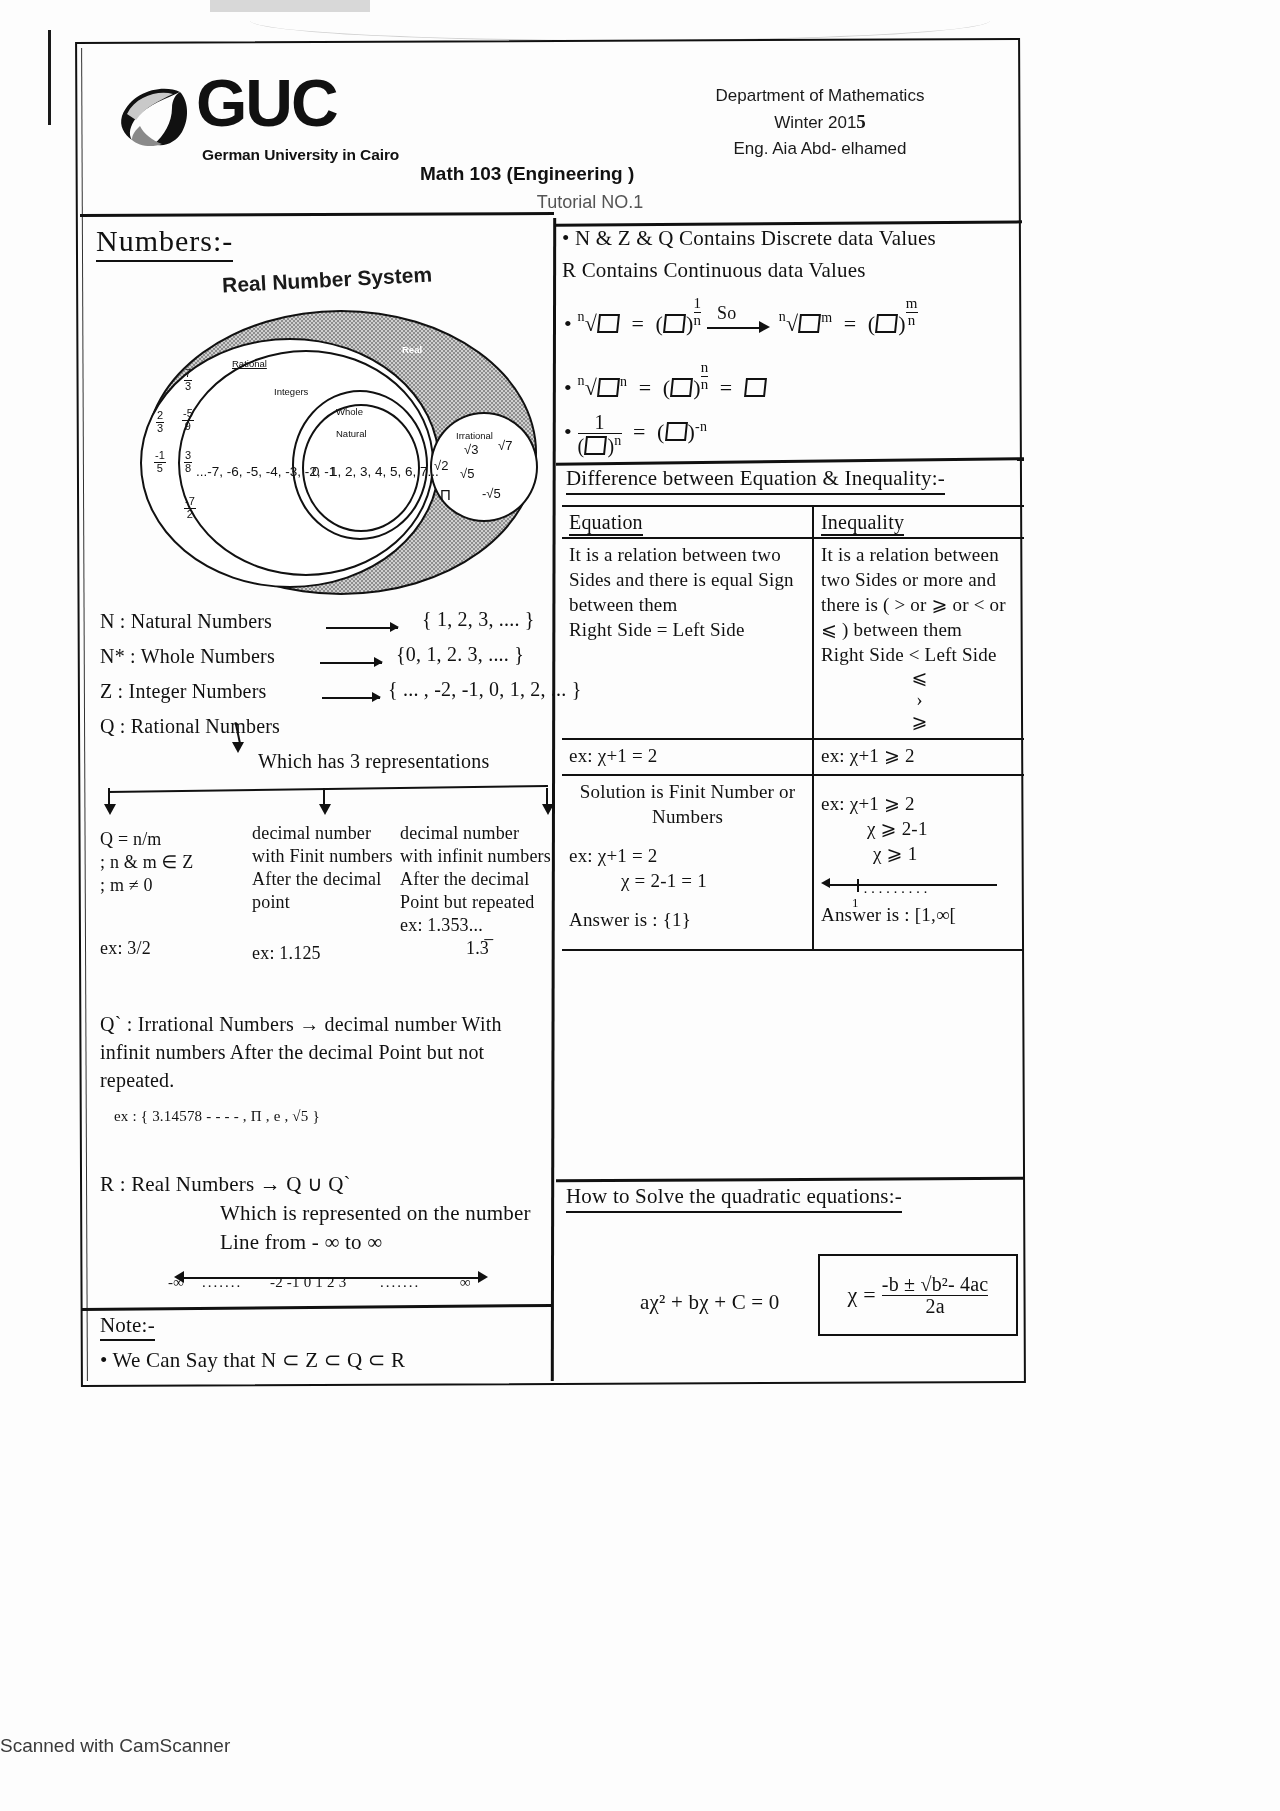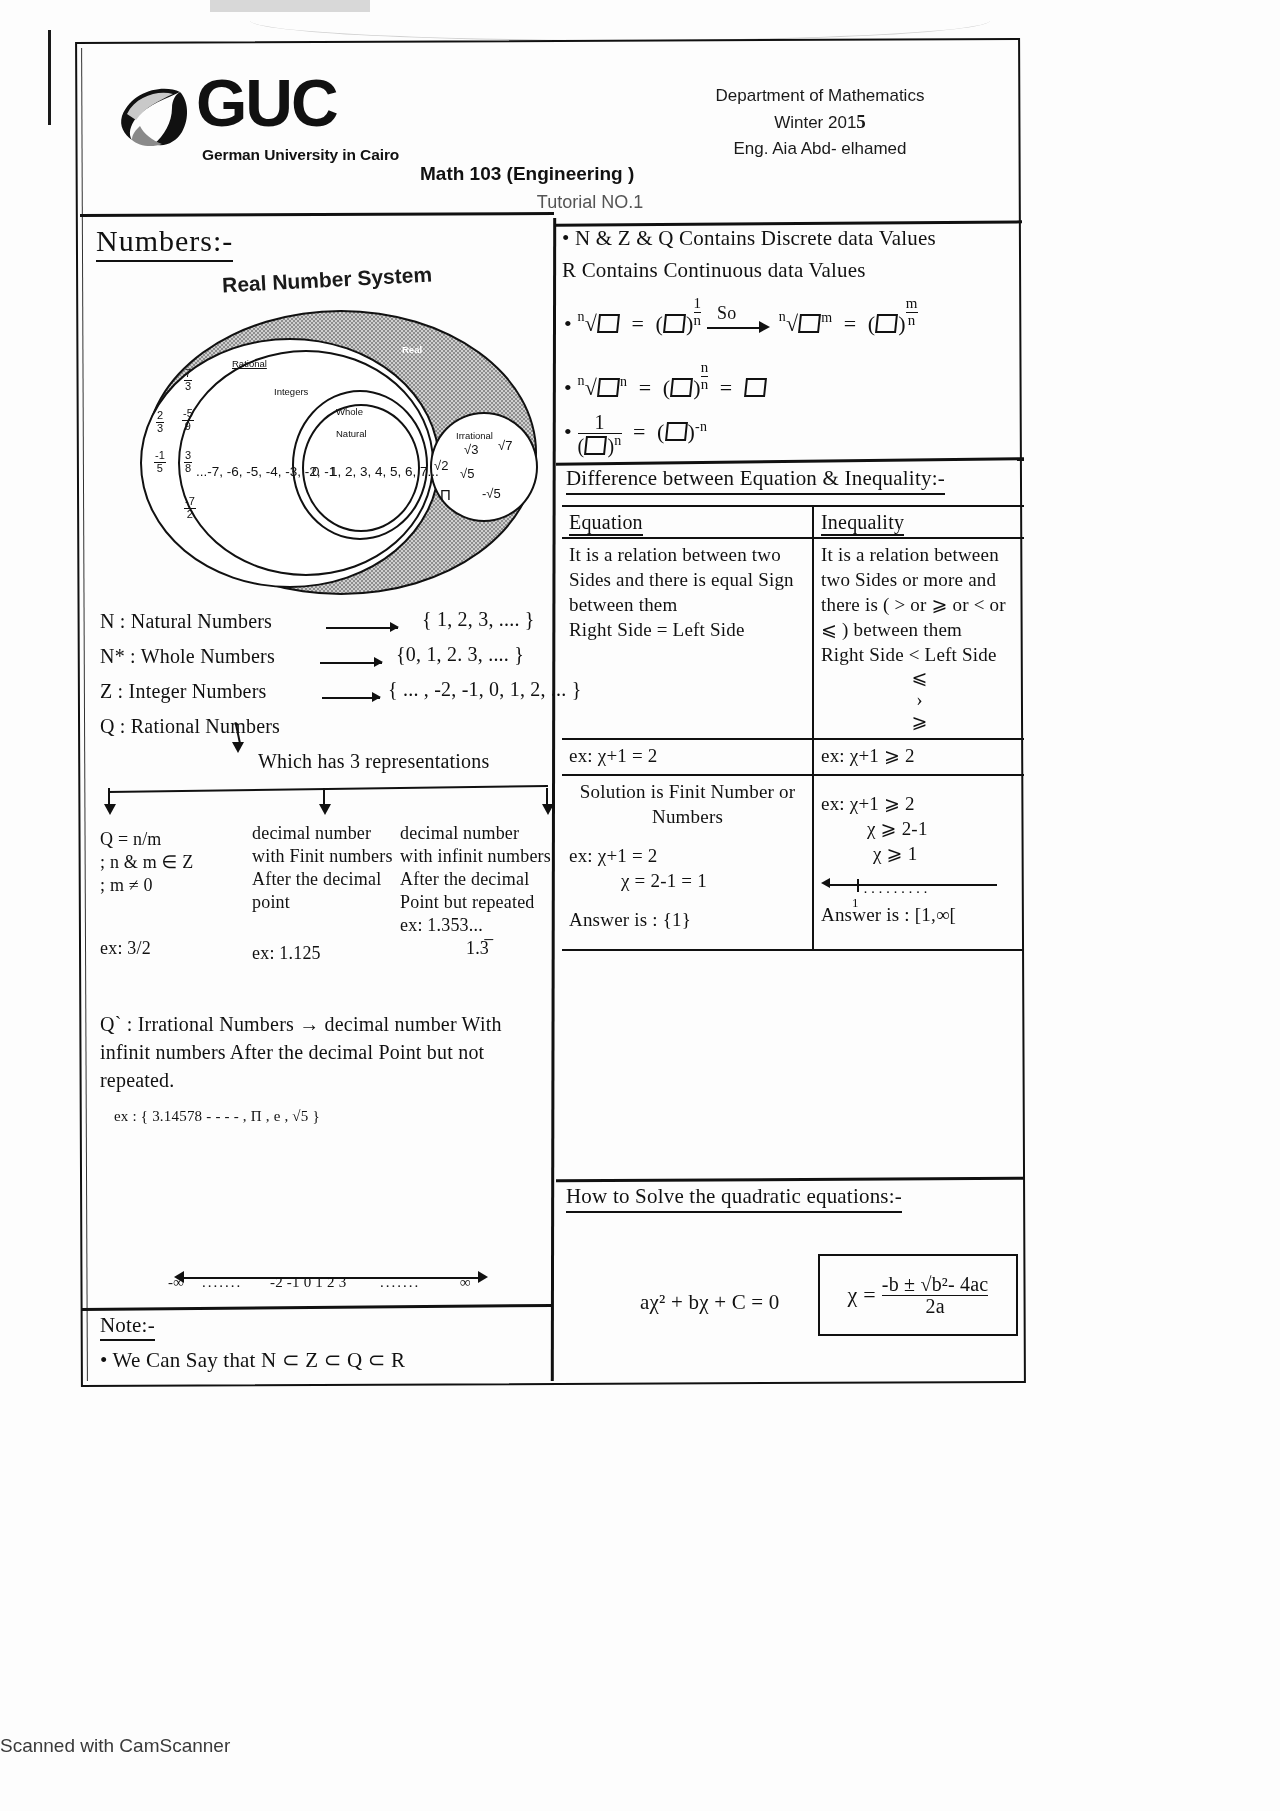--- a/index.html
+++ b/index.html
@@ -648,20 +648,24 @@
 
   <div class="rep-col hw" style="left:400px; top:822px; width:155px;">
     <div>decimal number with infinit numbers After the decimal Point but repeated</div>
     <div>ex: 1.353...</div>
     <div style="text-align:center;">1.3̅</div>
   </div>
 
   <div class="irr-def hw" style="width:445px;">Q` : Irrational Numbers → decimal number With infinit numbers After the decimal Point but not repeated.</div>
   <div class="irr-ex hw">ex : { 3.14578 - - - - ,  Π , e ,  √5 }</div>
 
+  <div class="real-def hw" style="width:450px;">
+    <div>R : Real Numbers → Q ∪ Q`</div>
+    <div style="padding-left:120px;">Which is represented on the number Line from - ∞ to ∞</div>
+  </div>
 
   <div class="numline">
     <div class="ahead-l"></div>
     <div class="axis"></div>
     <div class="ahead-r"></div>
     <div class="lbls hw">
         <span style="position:absolute;left:8px;top:6px;">-∞</span>
         <span style="position:absolute;left:42px;top:6px;letter-spacing:2px;">.......</span>
         <span style="position:absolute;left:110px;top:6px;">-2 -1  0  1  2  3</span>
         <span style="position:absolute;left:220px;top:6px;letter-spacing:2px;">.......</span>

